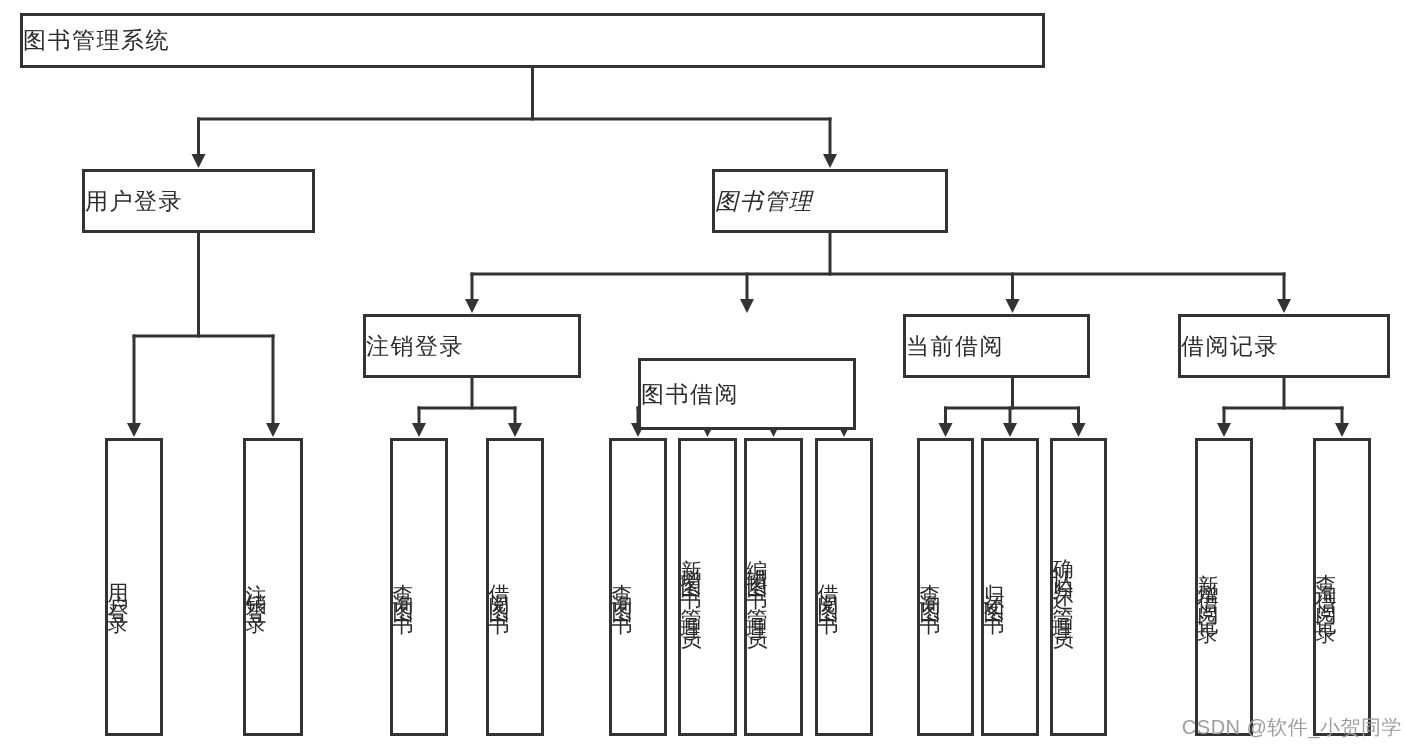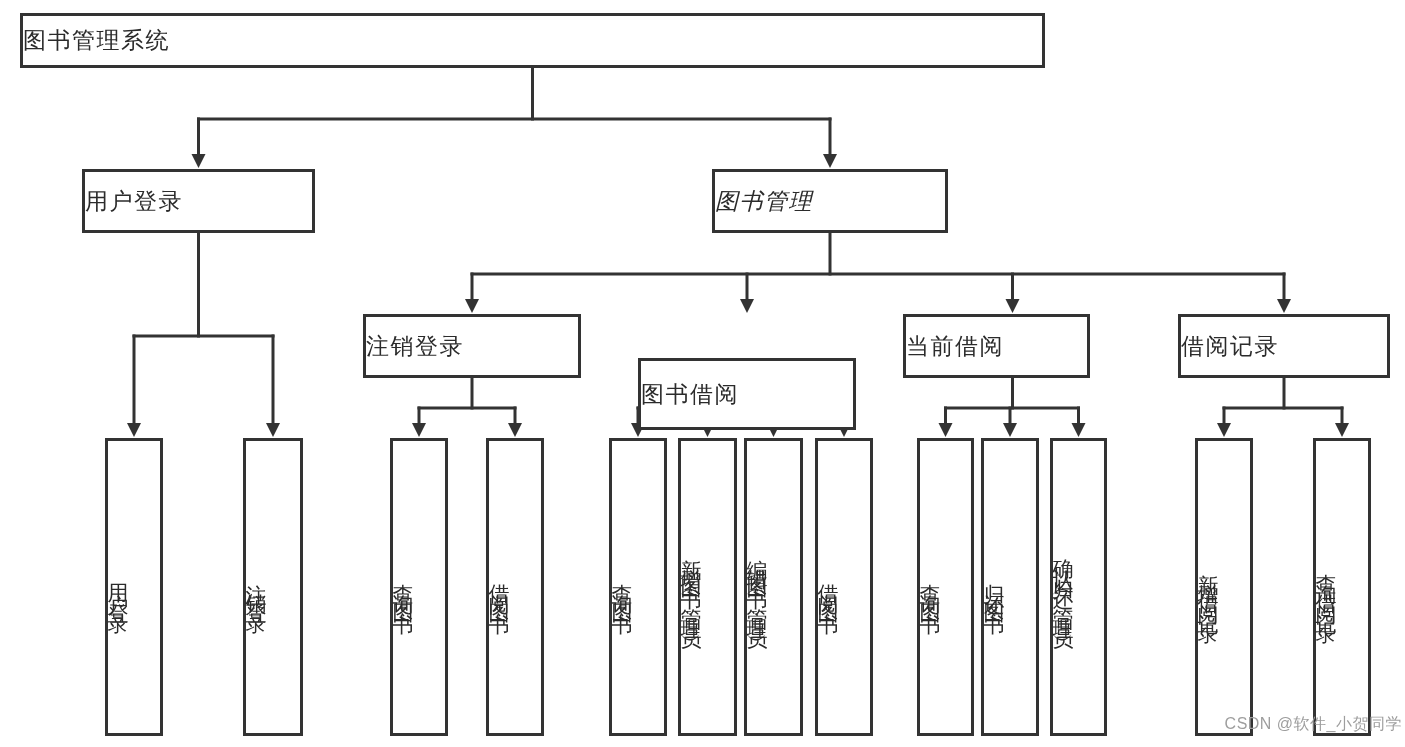--- a/index.html
+++ b/index.html
@@ -43,21 +43,21 @@
     font-size: 21px;
     line-height: 1;
     letter-spacing: 10px;
     color: var(--text, #2b2b2b);
   }
 
   #watermark {
     position: absolute;
     top: 714px;
     right: 3px;
-    font-size: 16px;
+    font-size: 20px;
     letter-spacing: 0.5px;
     color: var(--wm, #9e9e9e);
     z-index: 3;
     white-space: nowrap;
   }
 </style>
 </head>
 <body>
 
 <div id="diagram">

